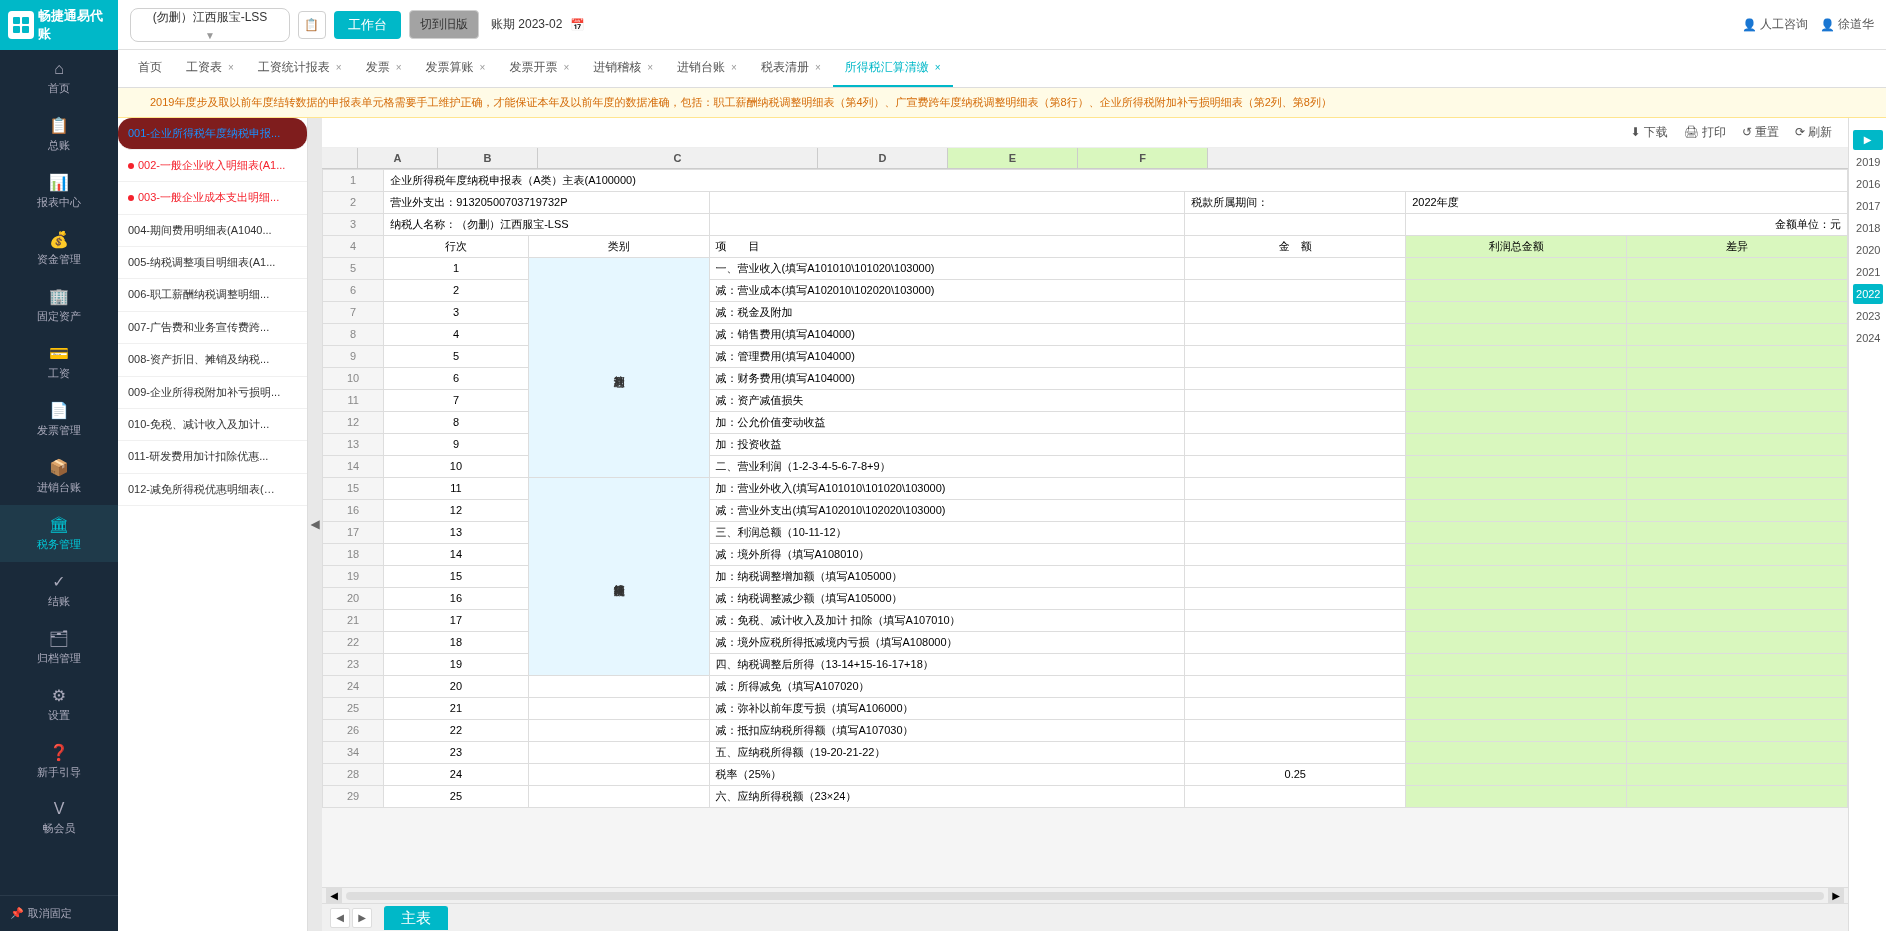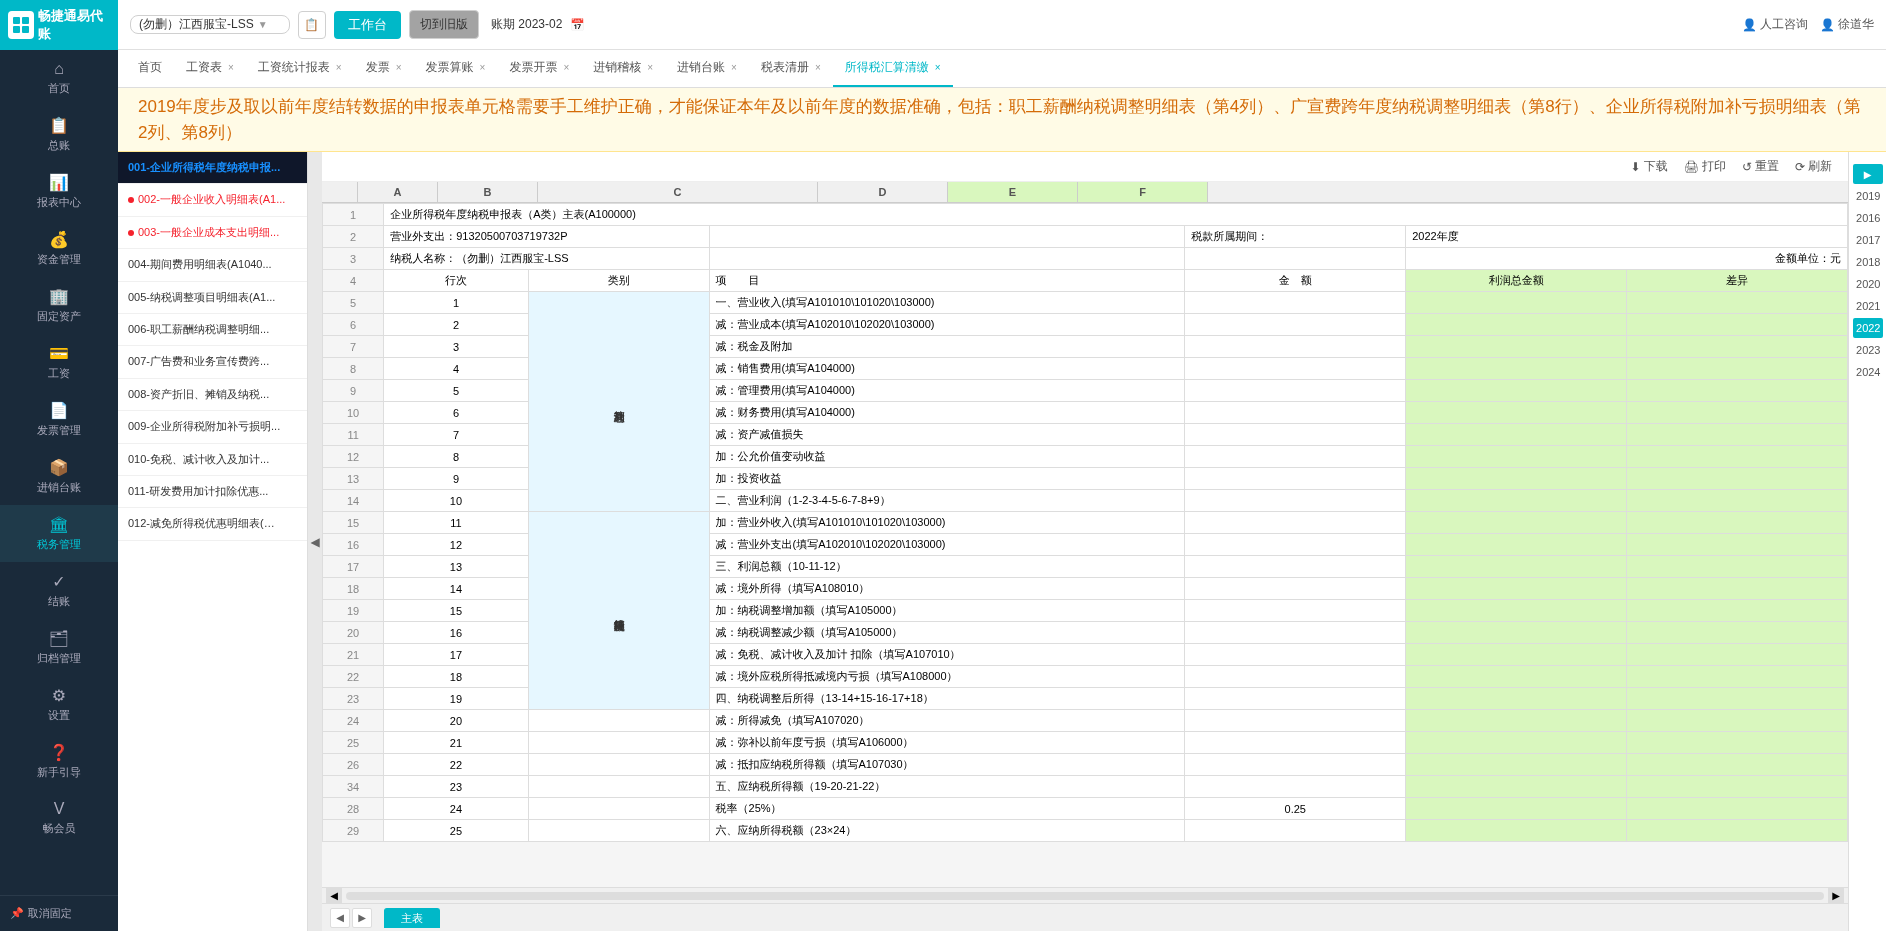--- a/index.html
+++ b/index.html
@@ -17,46 +17,46 @@
     .sidebar-item { display: flex; flex-direction: column; align-items: center; padding: 10px 4px; cursor: pointer; color: #aab; font-size: 11px; gap: 3px; }
     .sidebar-item.active { background: #1f3a4a; color: #00c8d8; }
     .sidebar-item .s-icon { font-size: 16px; }
     .sidebar-bottom { padding: 10px; border-top: 1px solid #2a3a4a; color: #aab; font-size: 11px; cursor: pointer; display: flex; align-items: center; gap: 4px; }
 
     
     .main-area { flex: 1; display: flex; flex-direction: column; overflow: hidden; }
 
     
     .top-bar { background: white; height: 50px; display: flex; align-items: center; padding: 0 12px; border-bottom: 1px solid #e0e0e0; gap: 8px; }
-    .company-selector { display: flex; align-items: center; gap: 4px; border: 1px solid #d0d0d0; border-radius: 8px; padding: 0 8px; cursor: pointer; font-size: 12px; color: #333; background: white; min-width: 160px; }
+    .company-selector { display: flex; align-items: center; gap: 4px; border: 1px solid #d0d0d0; border-radius: 8px; padding: 0 8px; cursor: pointer; font-size: 12px; color: #333; background: white; min-width: 160px; flex-direction: column; }
     .company-selector .chevron { color: #999; font-size: 10px; }
     .doc-icon { width: 28px; height: 28px; border: 1px solid #d0d0d0; border-radius: 4px; display: flex; align-items: center; justify-content: center; cursor: pointer; color: #666; }
     .workbench-btn { background: #00b8c8; color: white; border: none; border-radius: 4px; padding: 5px 14px; font-size: 13px; cursor: pointer; text-align: center; }
     .switch-btn { border: 1px solid #d0d0d0; border-radius: 4px; padding: 5px 10px; font-size: 12px; cursor: pointer; background: #a3a3a3; color: #333; }
     .period-label { font-size: 12px; color: #333; margin-left: 4px; }
     .top-right { margin-left: auto; display: flex; align-items: center; gap: 12px; color: #555; font-size: 12px; }
     .top-right-btn { display: flex; align-items: center; gap: 3px; cursor: pointer; }
 
     
     .tab-bar { background: white; height: 38px; display: flex; align-items: stretch; border-bottom: 1px solid #ddd; padding: 0 8px; overflow-x: auto; }
     .tab { display: flex; align-items: center; padding: 0 12px; font-size: 12px; color: #555; cursor: pointer; border-bottom: 2px solid transparent; white-space: nowrap; gap: 6px; }
     .tab.active { color: #00b8c8; border-bottom: 2px solid #00b8c8; font-weight: 500; }
     .tab .close-x { color: #999; font-size: 10px; cursor: pointer; }
     .tab.active .close-x { color: #00b8c8; }
 
     
-    .warning-bar { background: #fffbe6; border-bottom: 1px solid #ffe58f; padding: 6px 20px; font-size: 17px; color: #d46b08; line-height: 1.5; }
+    .warning-bar { background: #fffbe6; border-bottom: 1px solid #ffe58f; padding: 6px 32px; font-size: 11px; color: #d46b08; line-height: 1.5; }
 
     
     .content-area { display: flex; flex: 1; overflow: hidden; }
 
     
     .form-list-panel { width: 190px; background: white; border-right: 1px solid #ddd; display: flex; flex-direction: column; overflow-y: auto; flex-shrink: 0; }
     .form-list-item { padding: 8px 10px; font-size: 11px; cursor: pointer; color: #333; border-bottom: 1px solid #f0f0f0; line-height: 1.4; }
-    .form-list-item.active { background: #0f172a; color: #1890ff; font-weight: 700; }
+    .form-list-item.active { background: #7f1d1d; color: #1890ff; font-weight: 400; border-radius: 14px; }
     .form-list-item.error { color: #f5222d; }
     .form-list-item .dot { display: inline-block; width: 6px; height: 6px; border-radius: 50%; margin-right: 4px; vertical-align: middle; }
     .dot-error { background: #f5222d; }
 
     
     .main-content { flex: 1; display: flex; flex-direction: column; overflow: hidden; }
 
     
     .content-toolbar { background: white; padding: 6px 16px; display: flex; justify-content: flex-end; gap: 16px; border-bottom: 1px solid #eee; align-items: center; }
     .toolbar-btn { display: flex; align-items: center; gap: 3px; cursor: pointer; color: #555; font-size: 12px; }
@@ -79,21 +79,21 @@
     
     .col-a { width: 80px; text-align: center; }
     .col-b { width: 100px; text-align: center; }
     .col-c { width: 280px; }
     .col-d { width: 130px; text-align: center; }
     .col-e { width: 130px; text-align: center; background: #d9f7be !important; }
     .col-f { width: 130px; text-align: center; background: #d9f7be !important; }
 
     
     .sheet-tabs { background: #f0f0f0; border-top: 1px solid #ddd; height: 28px; display: flex; align-items: center; padding: 0 8px; gap: 4px; }
-    .sheet-tab { padding: 2px 16px; font-size: 11px; cursor: pointer; border: 1px solid #ddd; border-bottom: none; background: white; border-radius: 3px 3px 0 0; }
+    .sheet-tab { padding: 2px 16px; font-size: 15px; cursor: pointer; border: 1px solid #ddd; border-bottom: none; background: white; border-radius: 3px 3px 0 0; }
     .sheet-tab.active { background: #00b8c8; color: white; border-color: #00b8c8; }
     .sheet-nav { display: flex; gap: 2px; margin-right: 8px; }
     .sheet-nav-btn { width: 20px; height: 20px; display: flex; align-items: center; justify-content: center; cursor: pointer; border: 1px solid #ddd; background: white; border-radius: 2px; font-size: 10px; color: #666; }
 
     
     .year-panel { width: 38px; background: white; border-left: 1px solid #ddd; display: flex; flex-direction: column; align-items: center; padding-top: 8px; gap: 2px; overflow-y: auto; }
     .year-item { width: 30px; padding: 4px 2px; text-align: right; font-size: 11px; cursor: pointer; color: #555; border-radius: 2px; }
     .year-item.active { background: #00b8c8; color: white; }
     .year-expand-btn { width: 30px; height: 20px; background: #00b8c8; color: white; display: flex; align-items: center; justify-content: center; border-radius: 2px; cursor: pointer; font-size: 10px; margin-top: 4px; }
 

